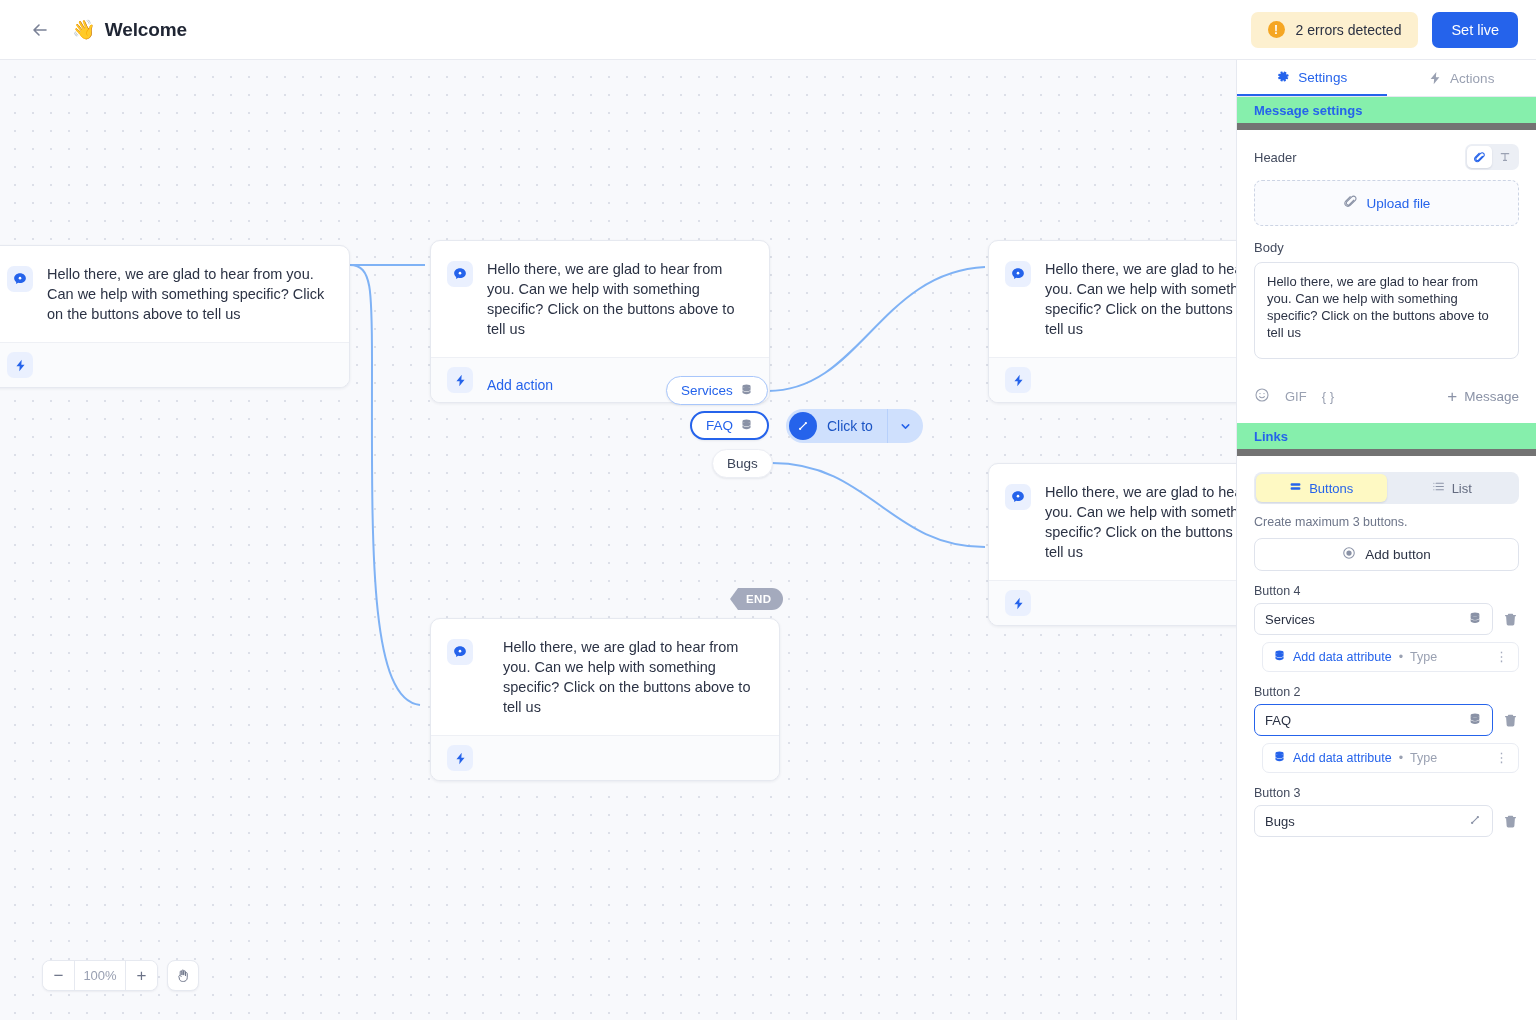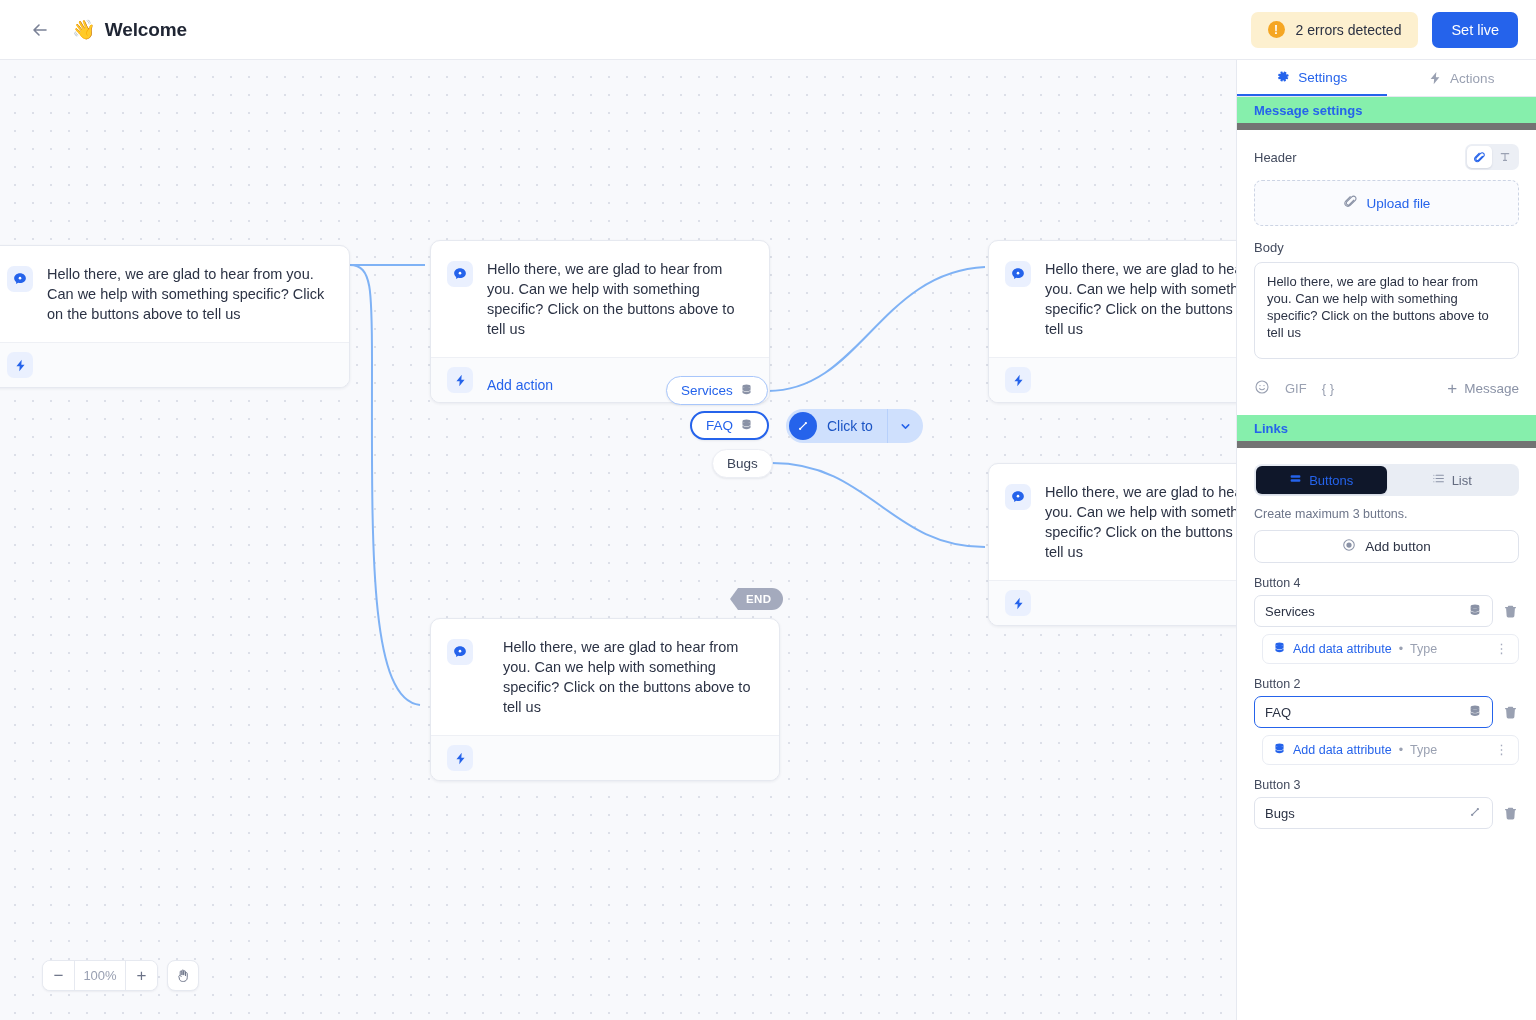--- a/index.html
+++ b/index.html
@@ -235,41 +235,41 @@
   .body-label { margin-top: 14px; font-size: 13px; color: #434b5e; }
   .body-textarea {
     margin-top: 7px; width: 100%; height: 97px;
     border: 1px solid #dfe3ec; border-radius: 8px;
     padding: 10px 12px;
     font-family: inherit; font-size: 13px; line-height: 17px;
     color: #2b3244; resize: none; outline: none;
   }
   .body-tools {
     display: flex; align-items: center; gap: 15px;
-    margin-top: 16px; color: #9aa1b2; font-size: 13px;
+    margin-top: 24px; color: #9aa1b2; font-size: 13px;
   }
   .body-tools .grow { margin-left: auto; }
   .footer-add {
     display: flex; align-items: center; gap: 7px;
     color: #8a92a6; font-size: 13.5px; cursor: pointer;
   }
 
   .links-head { margin-top: 17px; }
 
   .seg-wide {
     display: flex; background: #e9edf4; border-radius: 8px; padding: 2px;
     margin-top: 2px;
   }
   .seg-wide button {
     flex: 1; height: 28px; border: none; border-radius: 6px;
     background: transparent; font-family: inherit; font-size: 13px;
     color: #646c80; cursor: pointer;
     display: flex; align-items: center; justify-content: center; gap: 7px;
   }
-  .seg-wide button.on { background: #0f172a; color: #2563eb; font-weight: 500; box-shadow: 0 1px 2px rgba(30,40,70,.12); }
+  .seg-wide button.on { background: #fef9c3; color: #2563eb; font-weight: 500; box-shadow: 0 1px 2px rgba(30,40,70,.12); }
 
   .hint { margin-top: 11px; font-size: 12.5px; color: #6e768a; }
 
   .add-button {
     margin-top: 9px; width: 100%; height: 33px;
     border: 1px solid #dfe3ec; border-radius: 8px; background: #fff;
     display: flex; align-items: center; justify-content: center; gap: 9px;
     font-family: inherit; font-size: 13.5px; color: #2b3244; cursor: pointer;
   }
 

